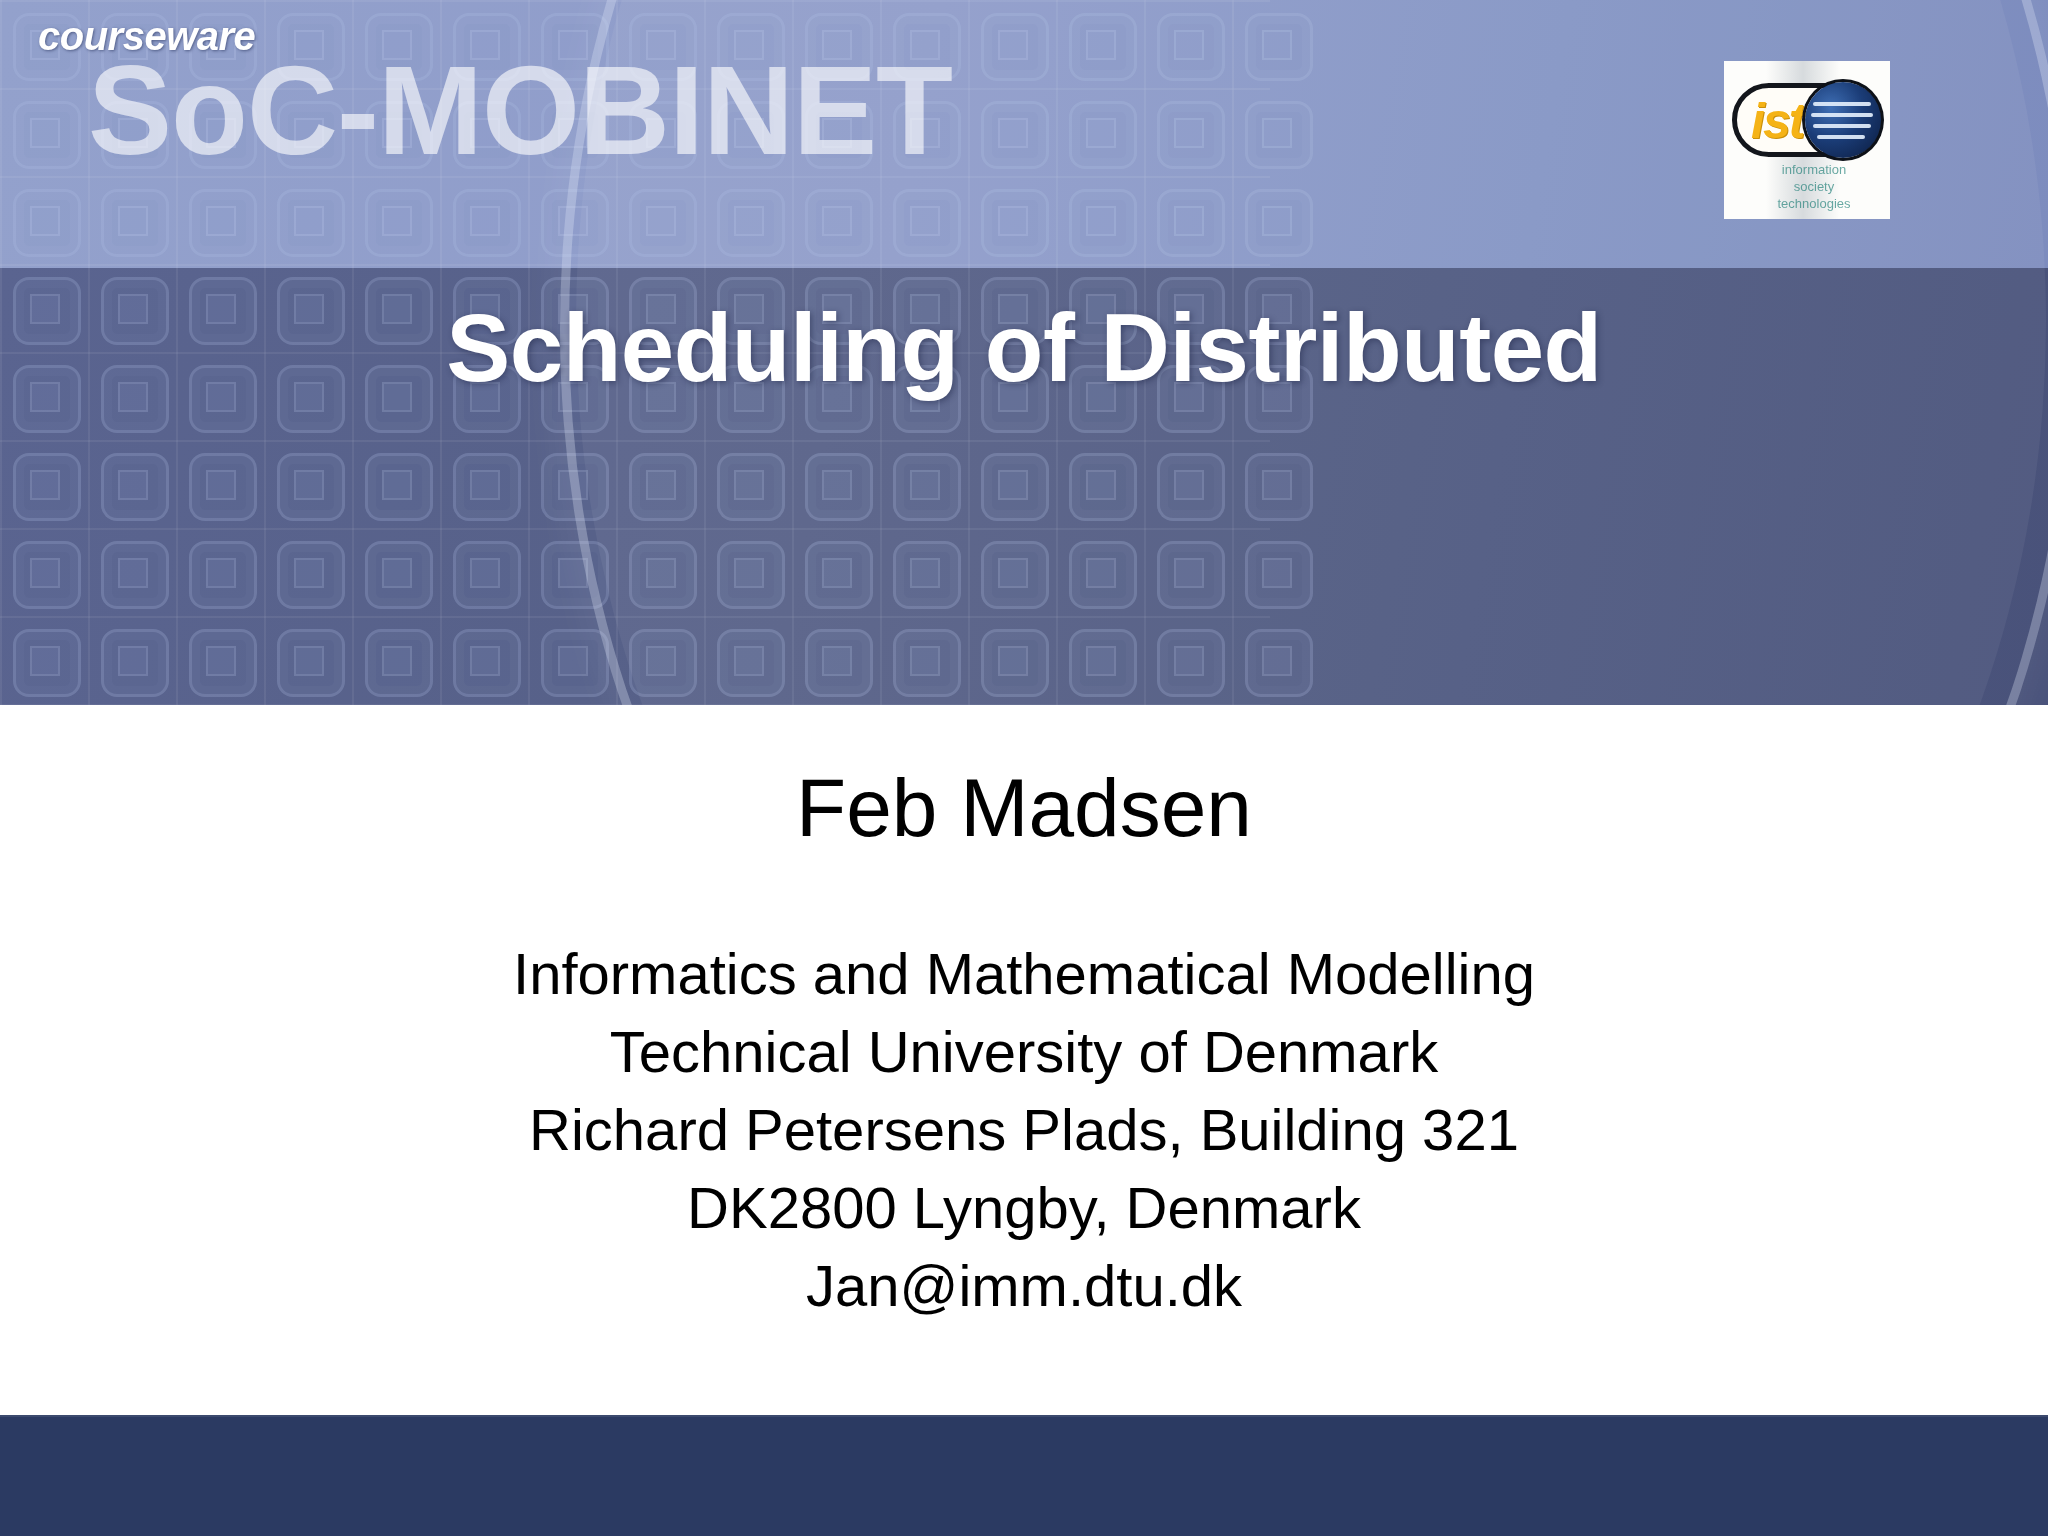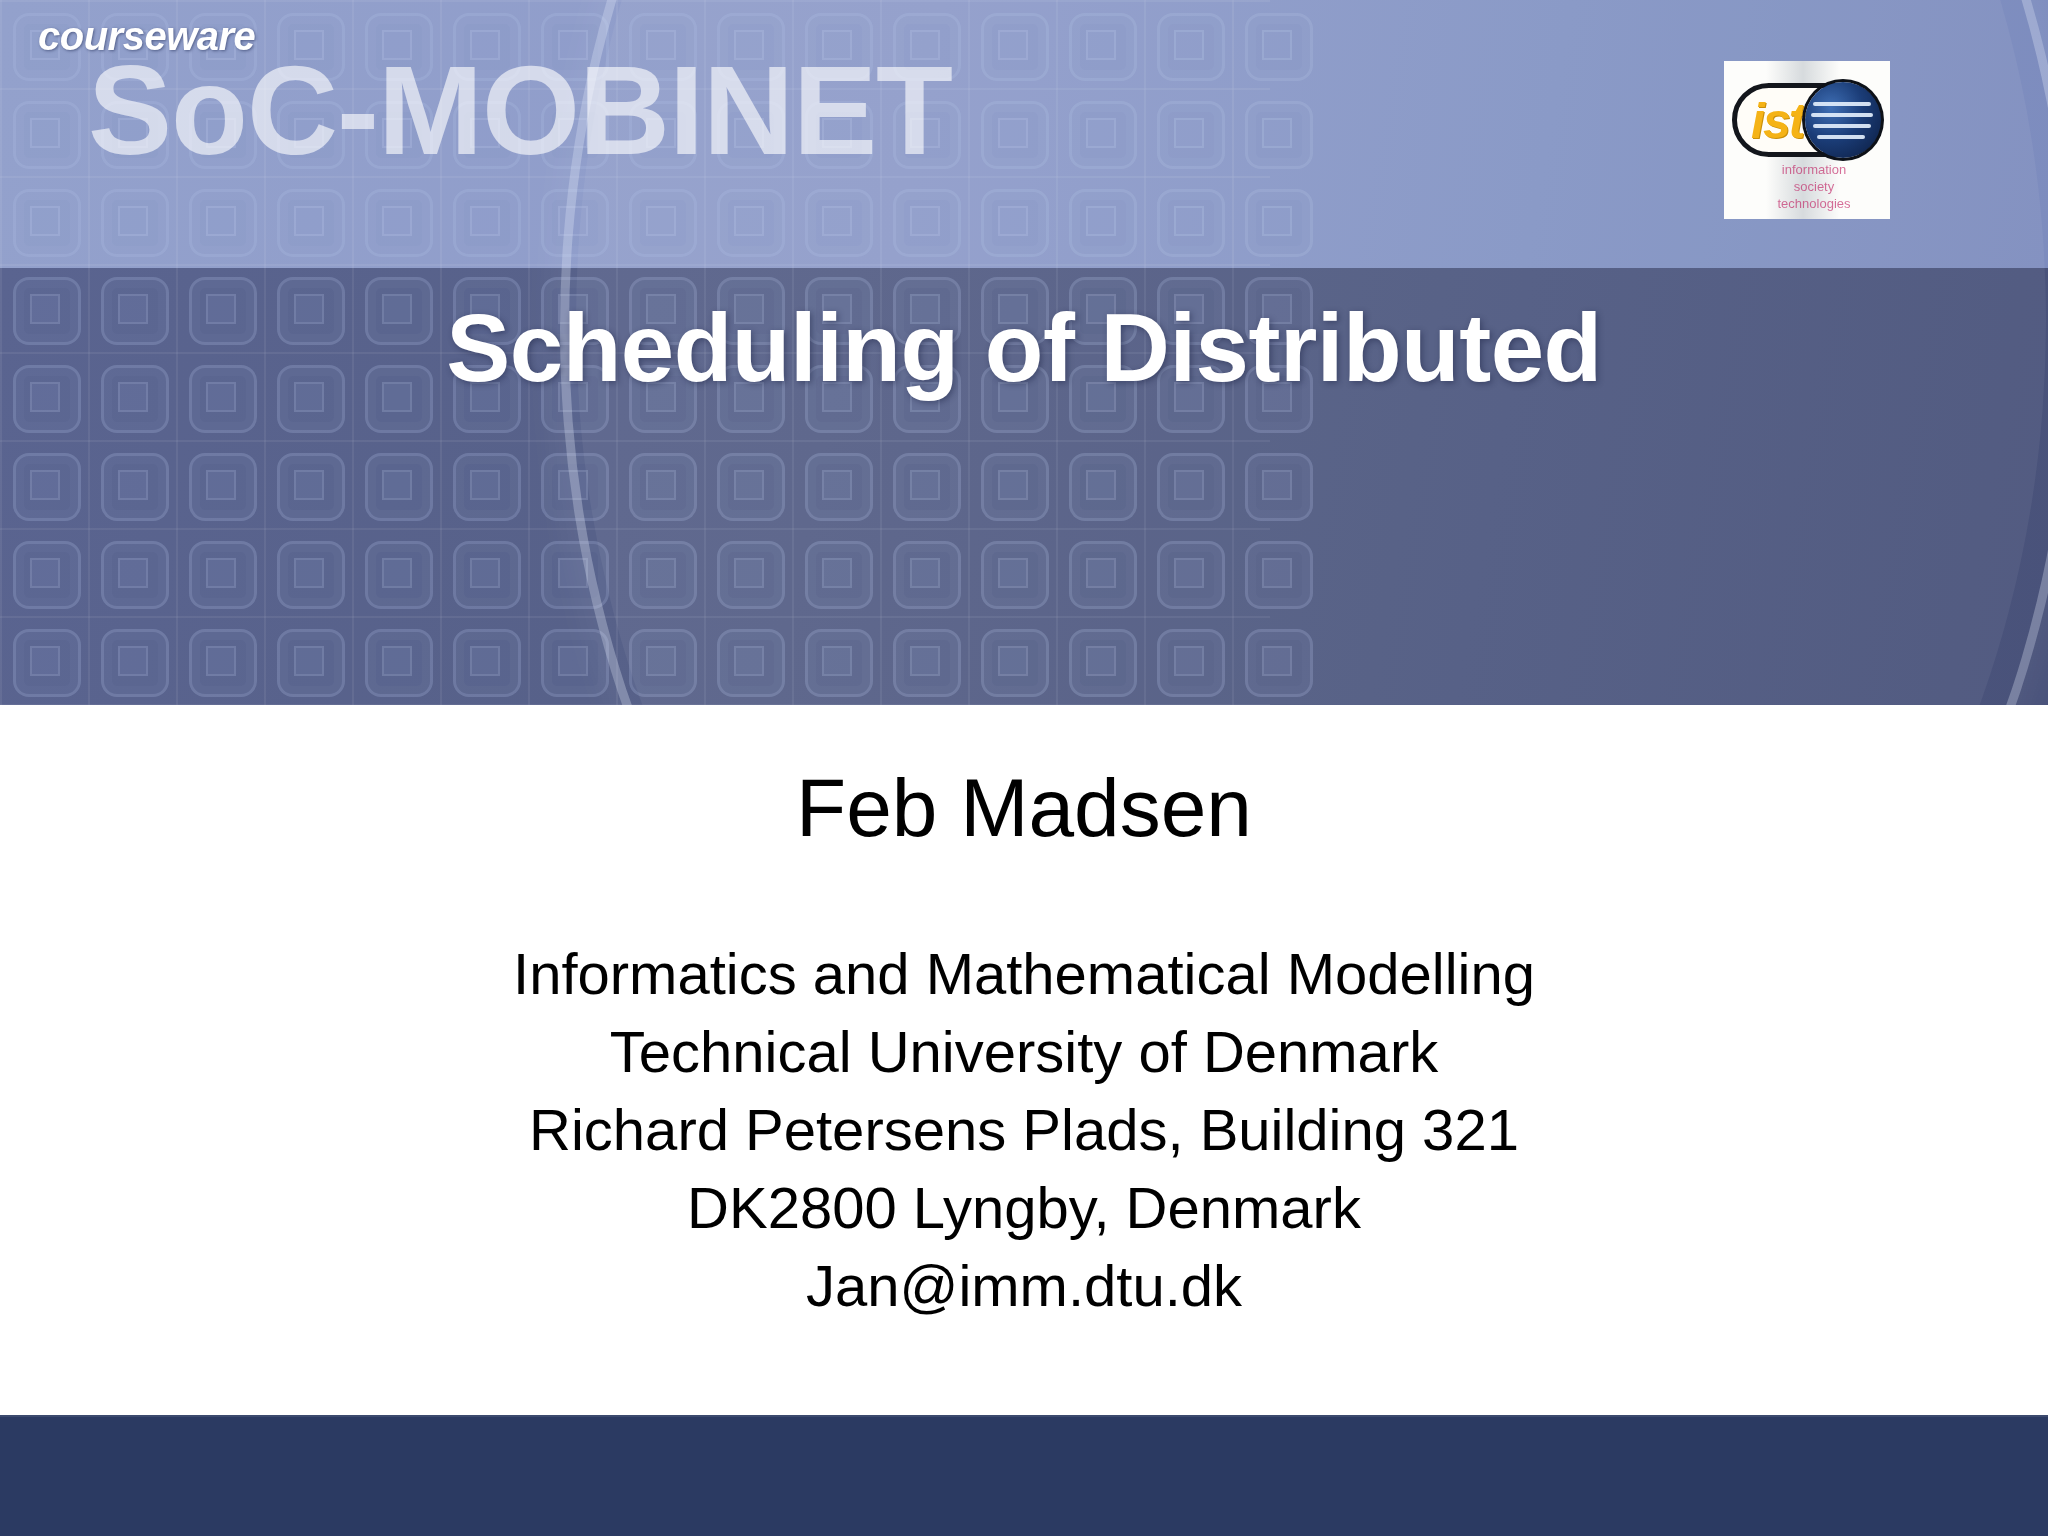--- a/index.html
+++ b/index.html
@@ -204,21 +204,21 @@
     border-radius: 2px;
   }
   .ist-sub {
     position: absolute;
     left: 0;
     top: 100px;
     width: 180px;
     text-align: center;
     font-size: 13px;
     line-height: 17px;
-    color: #be185d;
+    color: #0f766e;
     opacity: 0.62;
     filter: blur(0.6px);
   }
 
   
   .title {
     position: absolute;
     left: 0;
     top: 272px;
     width: 2048px;

